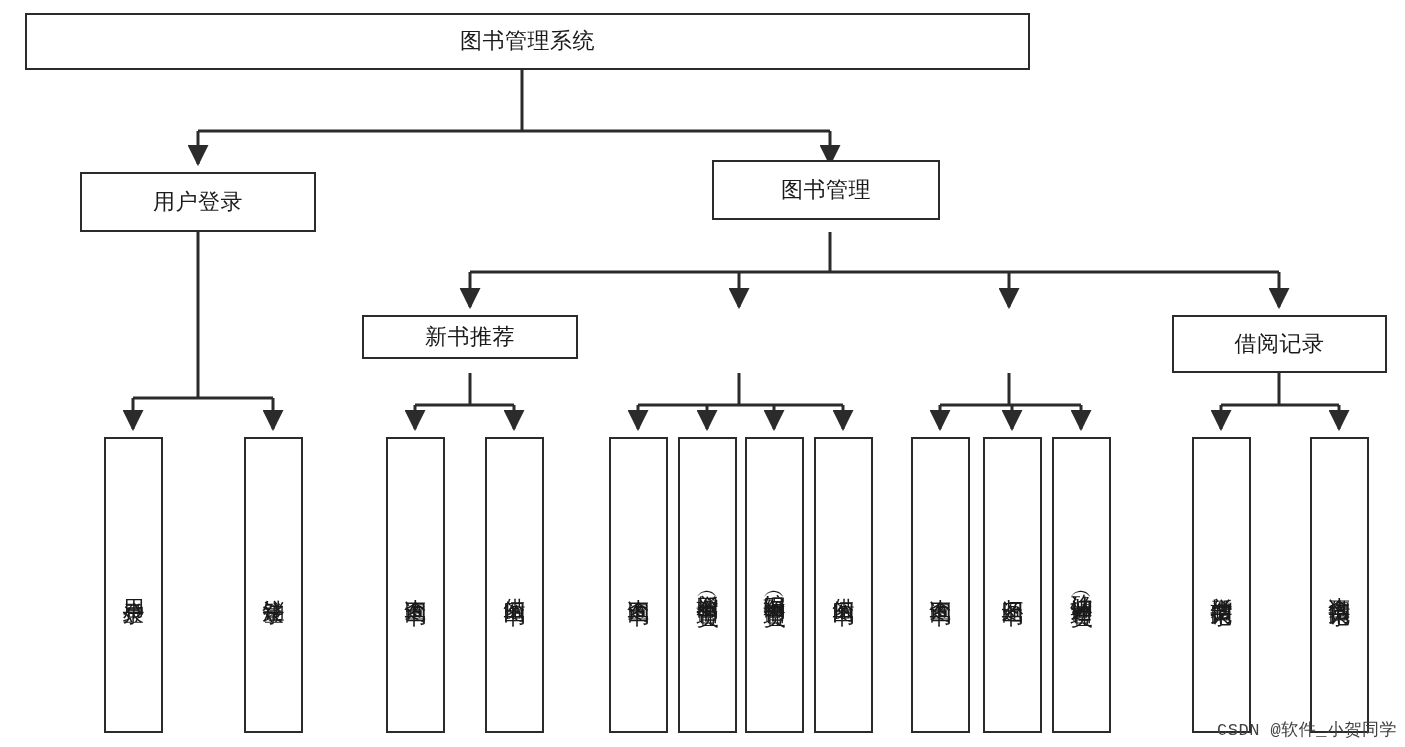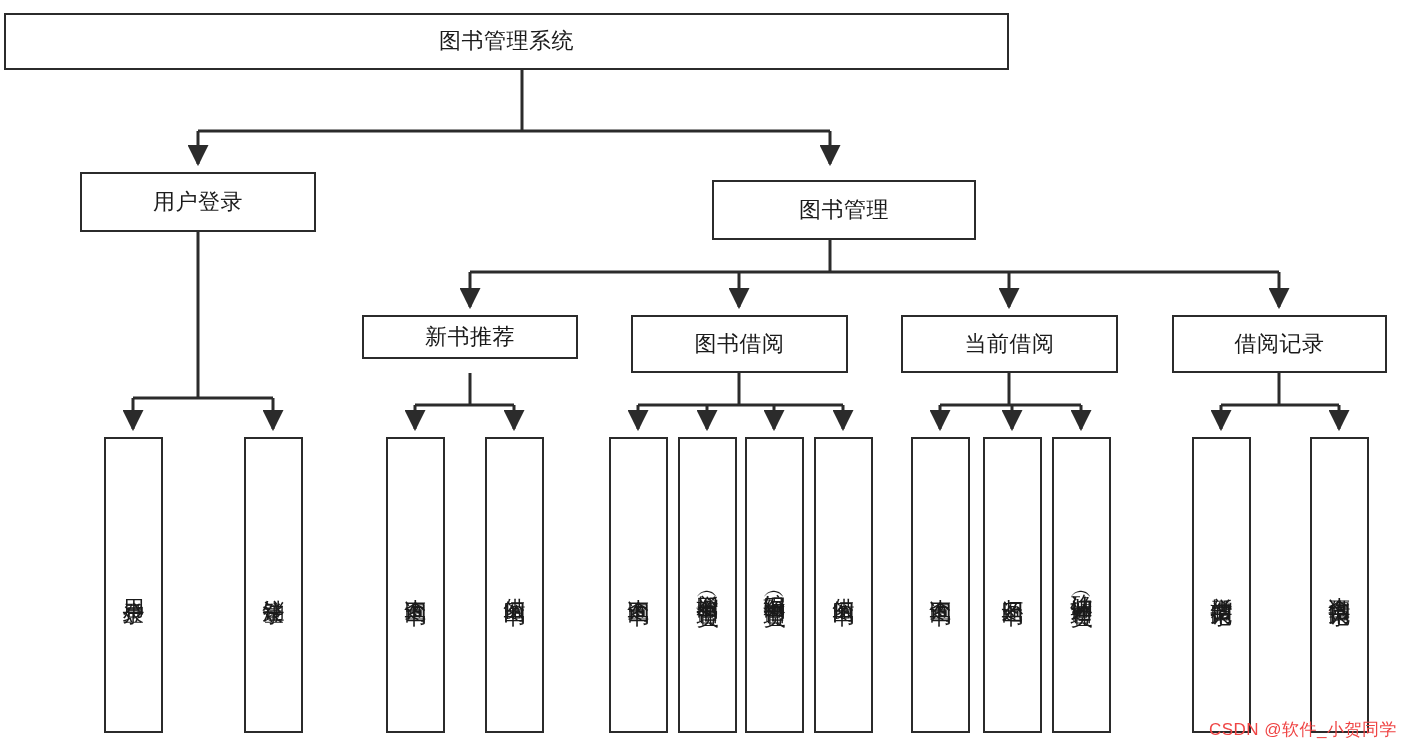--- a/index.html
+++ b/index.html
@@ -54,24 +54,24 @@
     writing-mode: vertical-rl;
     text-orientation: upright;
     display: block;
     max-height: 100%;
   }
   .watermark {
     position: absolute;
     right: 8px;
     bottom: 6px;
     font-size: 17px;
-    color: #ef4444;
+    color: #404040;
     letter-spacing: 0.5px;
     white-space: nowrap;
-    font-family: Liberation Sans, sans-serif;
+    font-family: Liberation Mono, monospace;
   }
 </style>
 </head>
 <body>
 
 <div id="diagram-root">
 
   <svg class="connectors" viewBox="0 0 1405 747" preserveAspectRatio="none">
     <defs>
       <marker id="arrow" viewBox="0 0 10 10" refX="9" refY="5" markerWidth="7" markerHeight="7" orient="auto-start-reverse">
@@ -115,39 +115,33 @@
       <path d="M 1012 405 L 1012 429" marker-end="url(#arrow)"></path>
       <path d="M 1081 405 L 1081 429" marker-end="url(#arrow)"></path>
 
       <path d="M 1279 373 L 1279 405"></path>
       <path d="M 1221 405 L 1339 405"></path>
       <path d="M 1221 405 L 1221 429" marker-end="url(#arrow)"></path>
       <path d="M 1339 405 L 1339 429" marker-end="url(#arrow)"></path>
     </g>
   </svg>
 
-  <div class="node horiz" style="left:4px; top:13px; width:1005px; height:57px;">
+  <div class="node horiz" style="left:25px; top:13px; width:1005px; height:57px;">
     <span class="label">图书管理系统</span>
   </div>
 
   <div class="node horiz" style="left:80px; top:172px; width:236px; height:60px;">
     <span class="label">用户登录</span>
   </div>
-  <div class="node horiz" style="left:712px; top:180px; width:264px; height:60px;">
+  <div class="node horiz" style="left:712px; top:160px; width:228px; height:60px;">
     <span class="label">图书管理</span>
   </div>
 
   <div class="node horiz" style="left:362px; top:315px; width:216px; height:44px;">
     <span class="label">新书推荐</span>
-  </div>
-  <div class="node horiz" style="left:631px; top:315px; width:217px; height:58px;">
-    <span class="label">图书借阅</span>
-  </div>
-  <div class="node horiz" style="left:901px; top:315px; width:217px; height:58px;">
-    <span class="label">当前借阅</span>
   </div>
   <div class="node horiz" style="left:1172px; top:315px; width:215px; height:58px;font-family:Liberation Serif, serif;">
     <span class="label">借阅记录</span>
   </div>
 
   <div class="node vert" style="left:104px; top:437px; width:59px; height:296px;">
     <span class="label">用户登录</span>
   </div>
   <div class="node vert" style="left:244px; top:437px; width:59px; height:296px;">
     <span class="label">注销登录</span>

